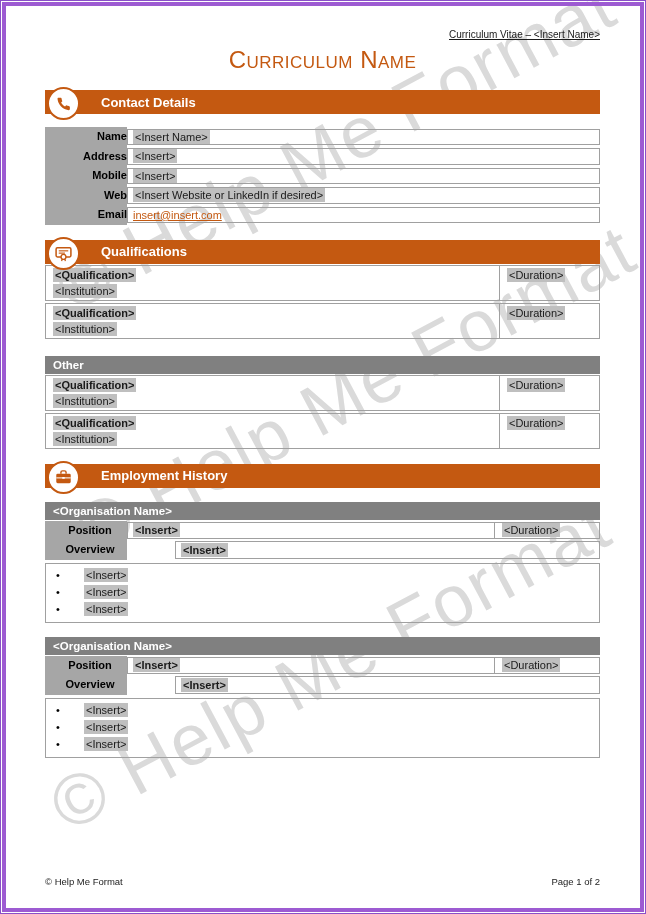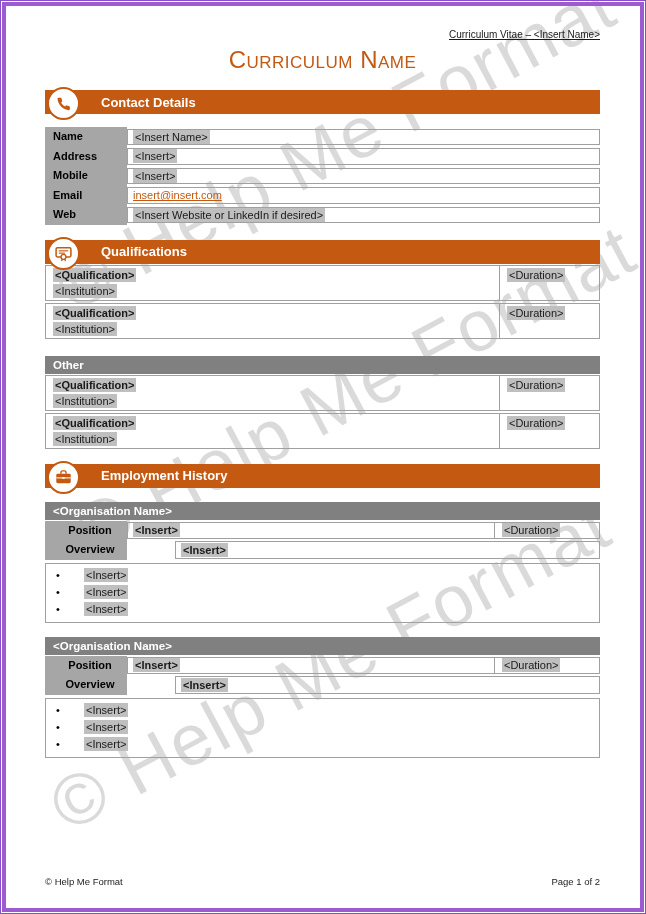--- a/index.html
+++ b/index.html
@@ -37,21 +37,21 @@
     position:absolute;left:2px;top:-3px;width:33px;height:33px;border-radius:50%;
     background:#ffffff;border:2px solid #c45911;box-sizing:border-box;
     display:flex;align-items:center;justify-content:center;
   }
   .icon-circle svg{display:block;}
   
   .contact-table{margin-top:13px;}
   .ct-row{display:flex;height:19.5px;}
   .ct-label{
     width:82px;box-sizing:border-box;background:#a6a6a6;color:#000;
-    font-weight:bold;font-size:11px;padding:3px 0 0 8px;
+    font-weight:bold;font-size:11px;padding:3px 0 0 8px;text-align:right;
   }
   .ct-value{
     flex:1;margin:1.5px 0;border:1px solid #a0a0a0;background:transparent;
     font-size:11px;display:flex;align-items:center;padding-left:5px;
   }
   .hl{background:#bfbfbf;padding:0 2px;line-height:14px;display:inline-block;}
   .hl.bold{font-weight:bold;}
   a.email-link{color:#c45911;text-decoration:underline;font-size:11px;}
   
   .gray-bar{
@@ -120,29 +120,29 @@
           <span class="hl">&lt;Insert&gt;</span>
         </div>
       </div>
       <div class="ct-row">
         <div class="ct-label">Mobile</div>
         <div class="ct-value">
           <span class="hl">&lt;Insert&gt;</span>
         </div>
       </div>
       <div class="ct-row">
+        <div class="ct-label">Web</div>
+        <div class="ct-value">
+          <span class="hl">&lt;Insert Website or LinkedIn if desired&gt;</span>
+        </div>
+      </div>
+      <div class="ct-row">
         <div class="ct-label">Email</div>
         <div class="ct-value">
           <a class="email-link" href="#">insert@insert.com</a>
-        </div>
-      </div>
-      <div class="ct-row">
-        <div class="ct-label">Web</div>
-        <div class="ct-value">
-          <span class="hl">&lt;Insert Website or LinkedIn if desired&gt;</span>
         </div>
       </div>
     </div>
 
     <div class="banner b2">
       <span class="icon-circle">
         <svg width="19" height="19" viewBox="0 0 20 20">
           <rect x="2.2" y="4" width="15.6" height="9.6" rx="1.4" fill="none" stroke="#c45911" stroke-width="1.6"></rect>
           <line x1="5" y1="7.2" x2="15" y2="7.2" stroke="#c45911" stroke-width="1.2"></line>
           <line x1="5" y1="9.6" x2="11.5" y2="9.6" stroke="#c45911" stroke-width="1.2"></line>

